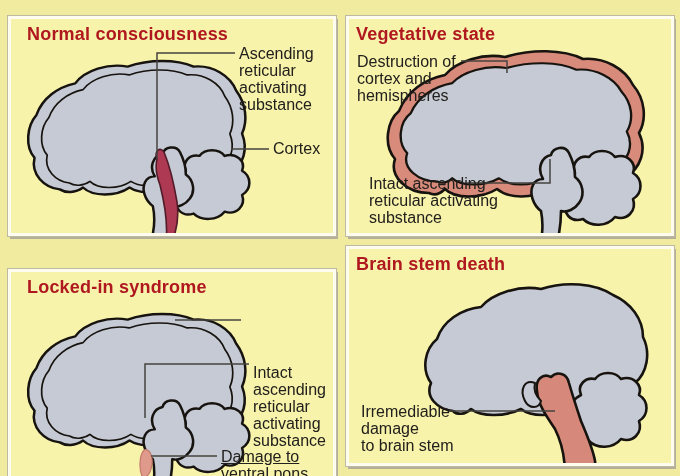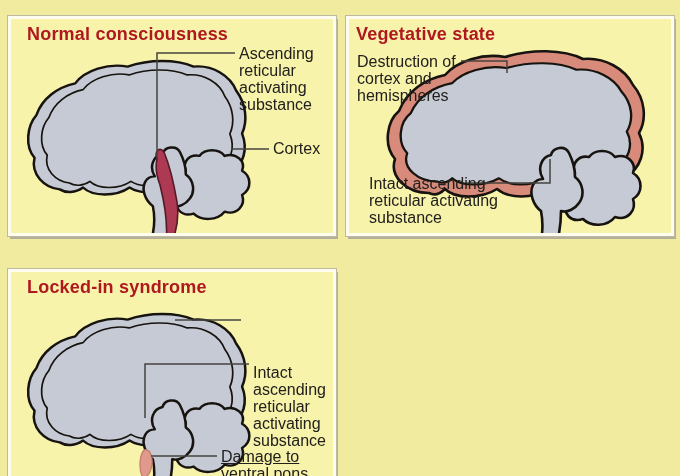--- a/index.html
+++ b/index.html
@@ -105,14 +105,27 @@
     </svg>
     <div class="label" style="left:242px; top:92px;">Intact
 ascending
 reticular
 activating
 substance</div>
     <div class="label" style="left:210px; top:176px;text-decoration:underline;">Damage to
 ventral pons</div>
   </div>
 
+  <div class="panel" style="left:346px; top:246px;">
+    <div class="panel-title" style="left:7px; top:5px;">Brain stem death</div>
+    <svg width="322" height="214" viewBox="0 0 322 214">
+      <path class="gray" d="M 104 162 C 88 160, 76 148, 82 134 C 72 120, 76 100, 88 90 C 94 72, 112 60, 132 58 C 144 44, 170 36, 192 40 C 216 32, 246 34, 264 46 C 282 54, 294 70, 294 88 C 302 104, 298 124, 286 134 C 282 148, 268 158, 254 156 C 244 164, 228 166, 218 160 C 204 168, 182 168, 172 160 C 156 168, 132 168, 122 160 C 116 166, 108 166, 104 162 Z"></path>
+      <use href="#cerebellumA" class="gray" transform="translate(60,0)"></use>
+      <path class="red" style="fill:#d6897a; stroke:#17130f; stroke-width:2.6;" d="M 188 142 C 186 130, 194 124, 202 128 C 208 122, 218 124, 220 134 C 224 148, 228 160, 232 172 C 238 186, 244 200, 246 212 C 247 220, 246 224, 244 226 L 216 226 C 216 208, 212 192, 206 180 C 198 168, 189 156, 188 142 Z"></path>
+      <path class="gray" style="stroke-width:2;" d="M 186 134 C 176 130, 170 140, 176 152 C 180 160, 190 160, 192 152 C 188 148, 184 142, 186 134 Z"></path>
+      <polyline class="leader" points="100,162 206,162"></polyline>
+    </svg>
+    <div class="label" style="left:12px; top:154px;">Irremediable
+damage
+to brain stem</div>
+  </div>
 
 </div>
 
 </body></html>

